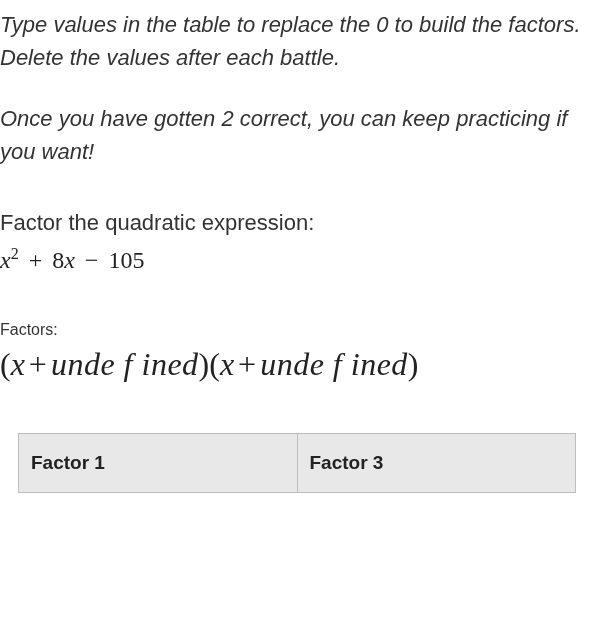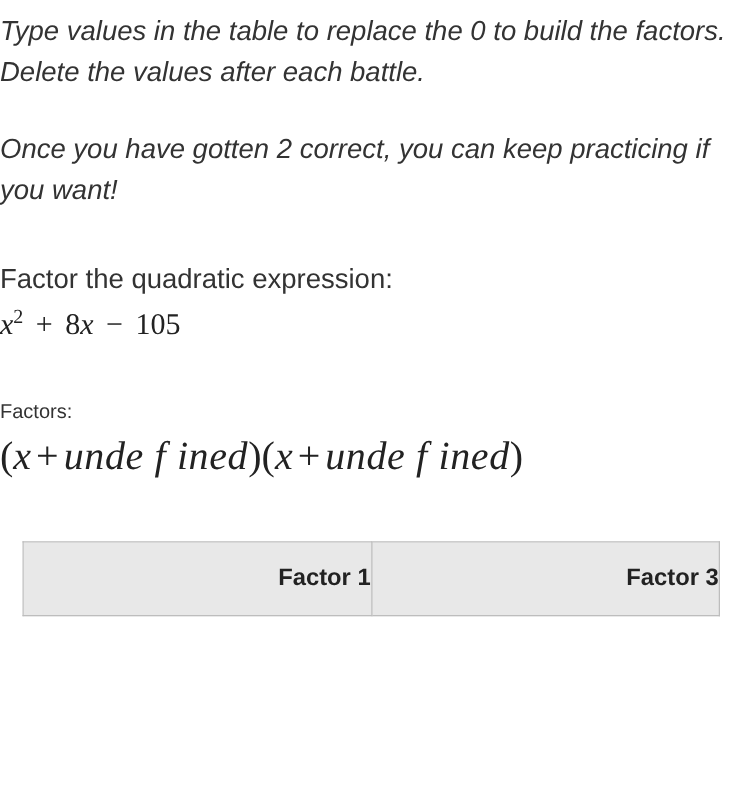--- a/index.html
+++ b/index.html
@@ -88,22 +88,22 @@
     }
     table.factor-table {
       width: 100%;
       border-collapse: collapse;
     }
     table.factor-table th {
       background: #e8e8e8;
       font-weight: 700;
       font-size: 19px;
       color: #222222;
-      text-align: right;
-      padding: 18px 0;
+      text-align: left;
+      padding: 18px 12px;
       border: 1px solid #bdbdbd;
     }
   </style>
 </head>
 <body>
 
 <div class="container">
   <p class="instruction-text">Type values in the table to replace the 0 to build the factors. Delete the values after each battle.</p>
   <p class="instruction-text-2">Once you have gotten 2 correct, you can keep practicing if you want!</p>
 

